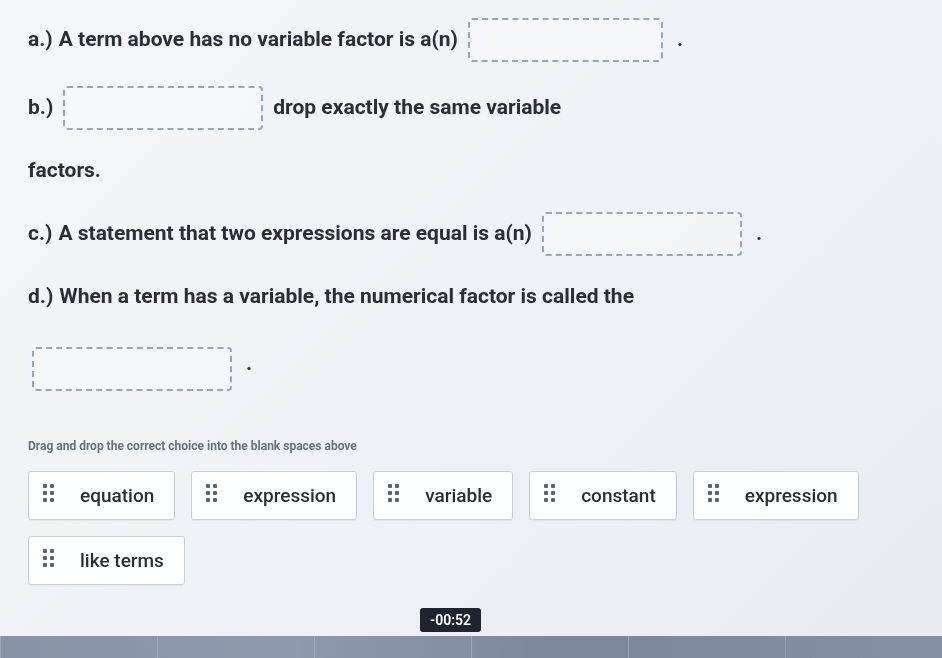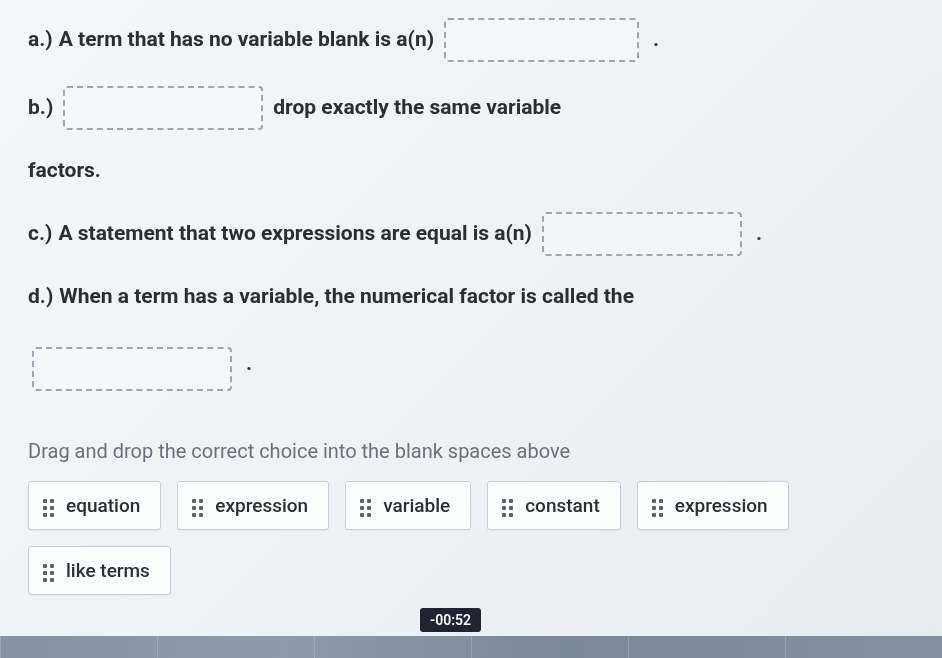--- a/index.html
+++ b/index.html
@@ -50,36 +50,36 @@
       min-width: 200px;
     }
     .q-d-block {
       margin-bottom: 28px;
     }
     .q-d-block .blank-slot {
       min-width: 200px;
       margin-top: 10px;
     }
     .hint-text {
-      font-size: 20px;
+      font-size: 12px;
       color: #6a717c;
-      font-weight: 400;
+      font-weight: 700;
       margin-top: 48px;
       margin-bottom: 18px;
     }
     .choices-row {
       display: flex;
       flex-wrap: wrap;
       gap: 16px;
       margin-bottom: 16px;
     }
     .choice-chip {
       display: flex;
-      align-items: flex-end;
-      gap: 12px;
+      align-items: flex-start;
+      gap: 26px;
       border: 1px solid #c8cfd9;
       background: #fdfefe;
       padding: 12px 20px 12px 14px;
       border-radius: 3px;
       font-size: 19px;
       font-weight: 500;
       color: #2a2f36;
       cursor: grab;
       box-shadow: 0 1px 1px rgba(0,0,0,0.04);
     }
@@ -121,21 +121,21 @@
       flex: 1;
       border-left: 1px solid rgba(255,255,255,0.2);
       background: rgba(255,255,255,0.05);
     }
   </style>
 </head>
 <body>
 
 <div class="question-line">
   <span>a.)</span>
-  <span>A term that has no variable blank is a(n)</span>
+  <span>A term above has no variable factor is a(n)</span>
   <span class="blank-slot"></span>
   <span class="period">.</span>
 </div>
 
 <div class="question-line">
   <span>b.)</span>
   <span class="blank-slot wide"></span>
   <span>drop exactly the same variable</span>
 </div>
 <div class="question-line">

